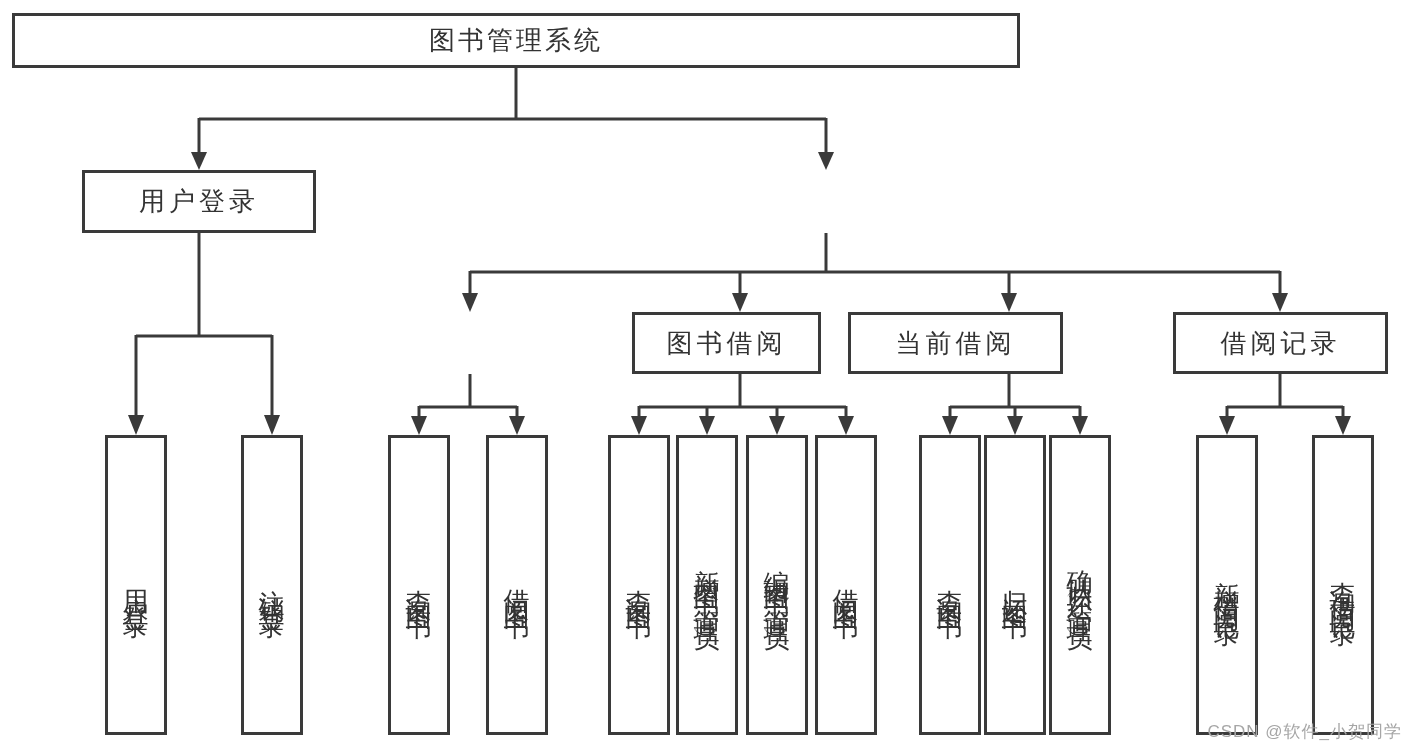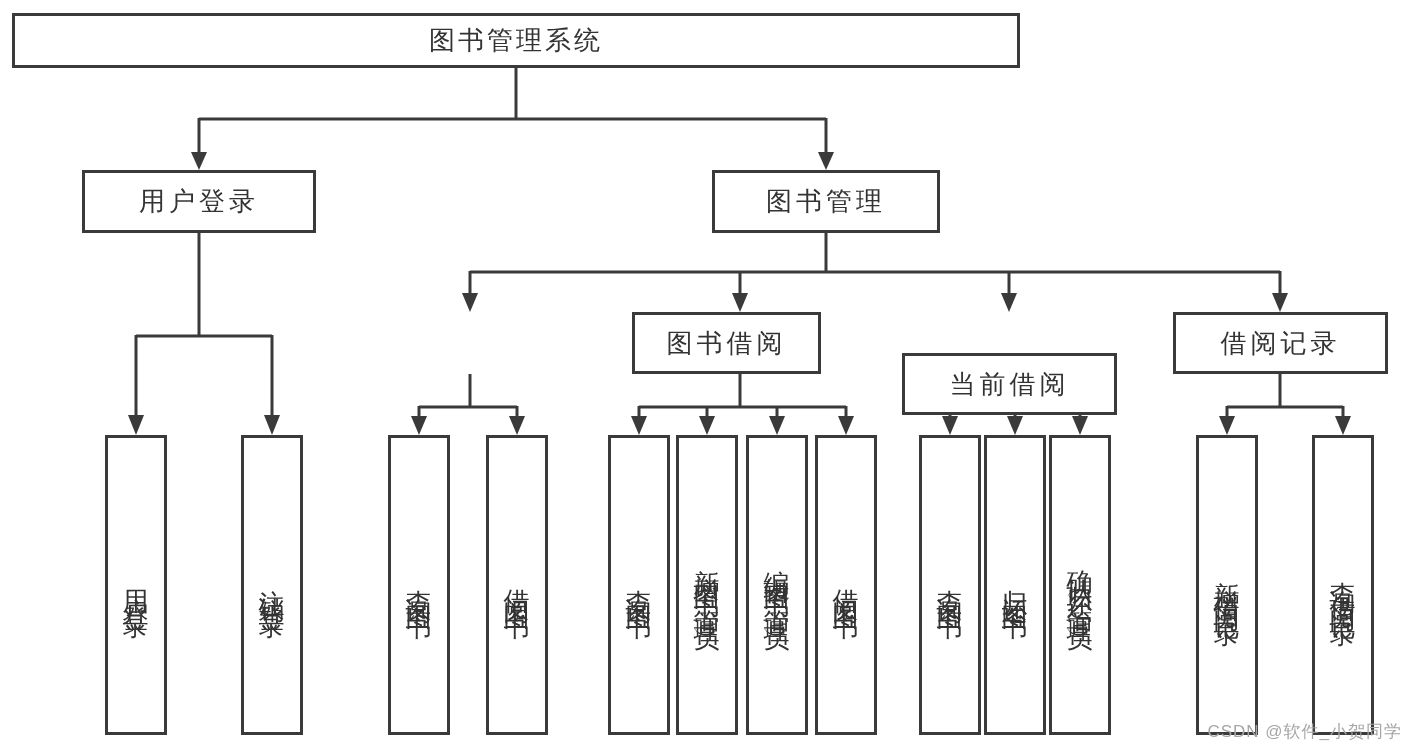--- a/index.html
+++ b/index.html
@@ -124,28 +124,25 @@
     </g>
   </svg>
 
   <div class="node root">
     <span class="lbl">图书管理系统</span>
   </div>
 
   <div class="node lvl2" style="left:82px;width:234px;">
     <span class="lbl">用户登录</span>
   </div>
-  <div class="node lvl2" style="left:712px;width:228px;">
-    <span class="lbl">图书管理</span>
-  </div>
 
   <div class="node lvl3" style="left:632px;width:189px;">
     <span class="lbl">图书借阅</span>
   </div>
-  <div class="node lvl3" style="left:902px;width:215px;margin-top:41px;">
+  <div class="node lvl3" style="left:848px;width:215px;">
     <span class="lbl">当前借阅</span>
   </div>
   <div class="node lvl3" style="left:1173px;width:215px;">
     <span class="lbl">借阅记录</span>
   </div>
 
   <div class="node leaf" style="left:105px;">
     <span class="lbl">用户登录</span>
   </div>
   <div class="node leaf" style="left:241px;">

